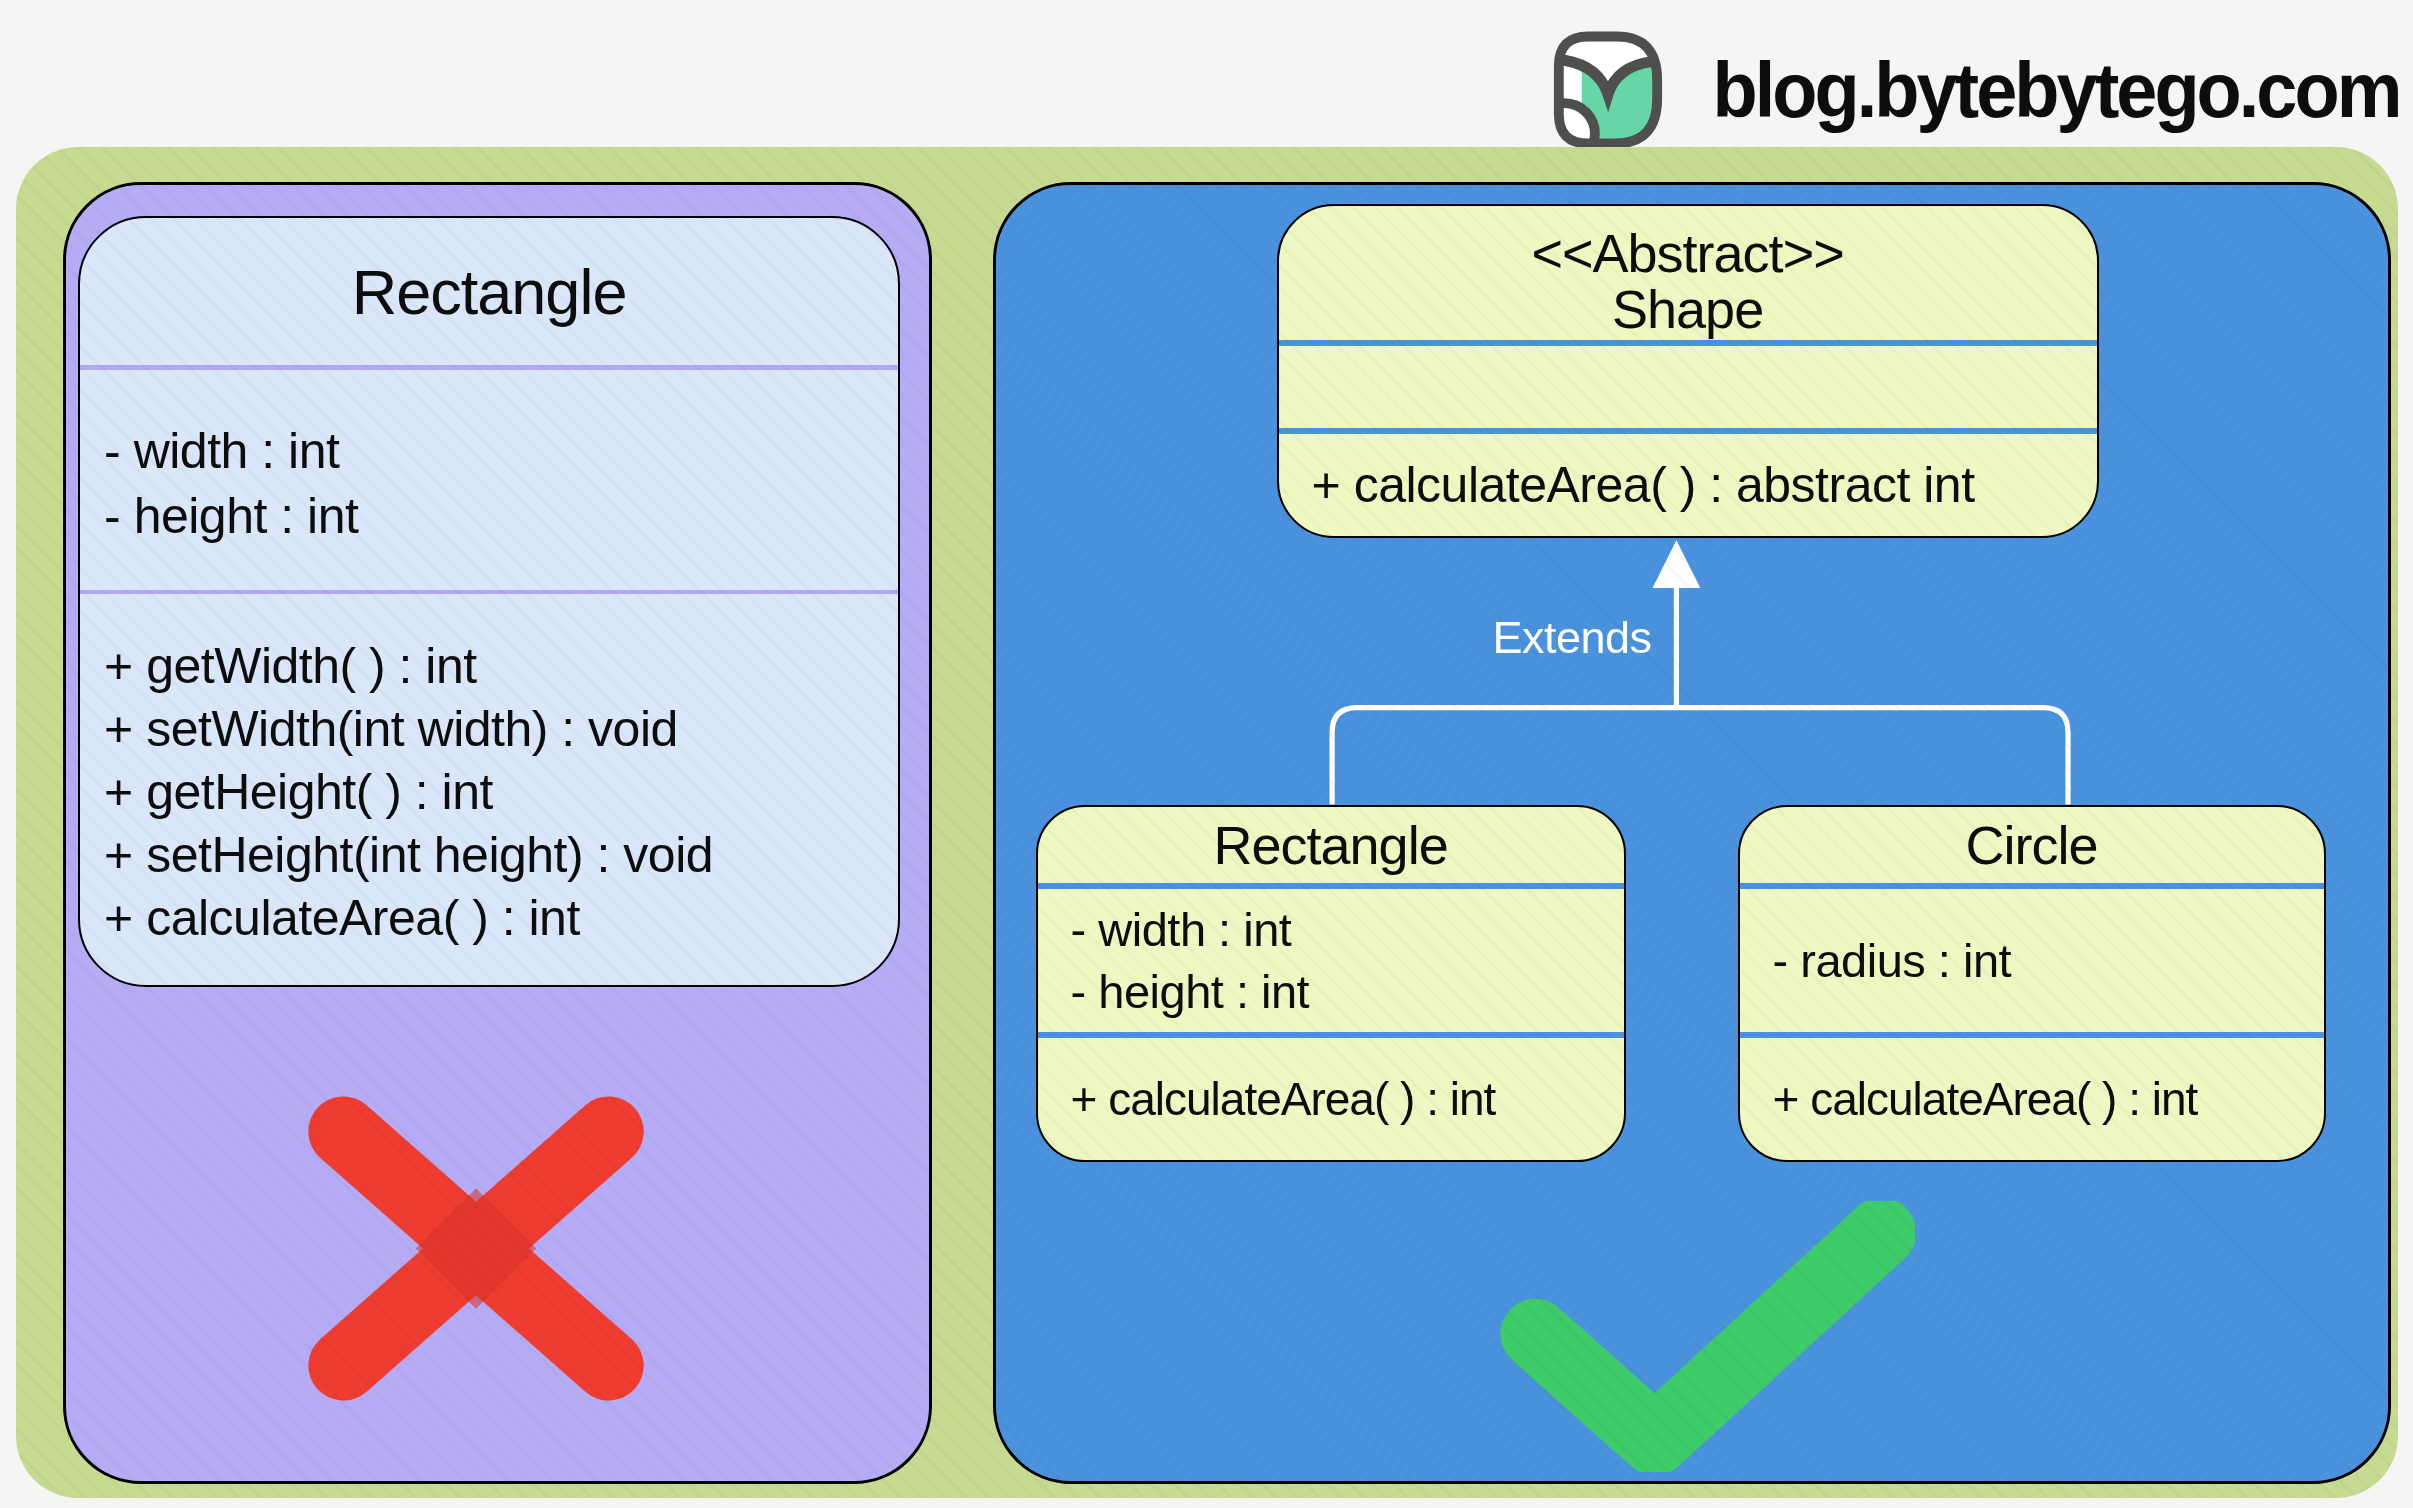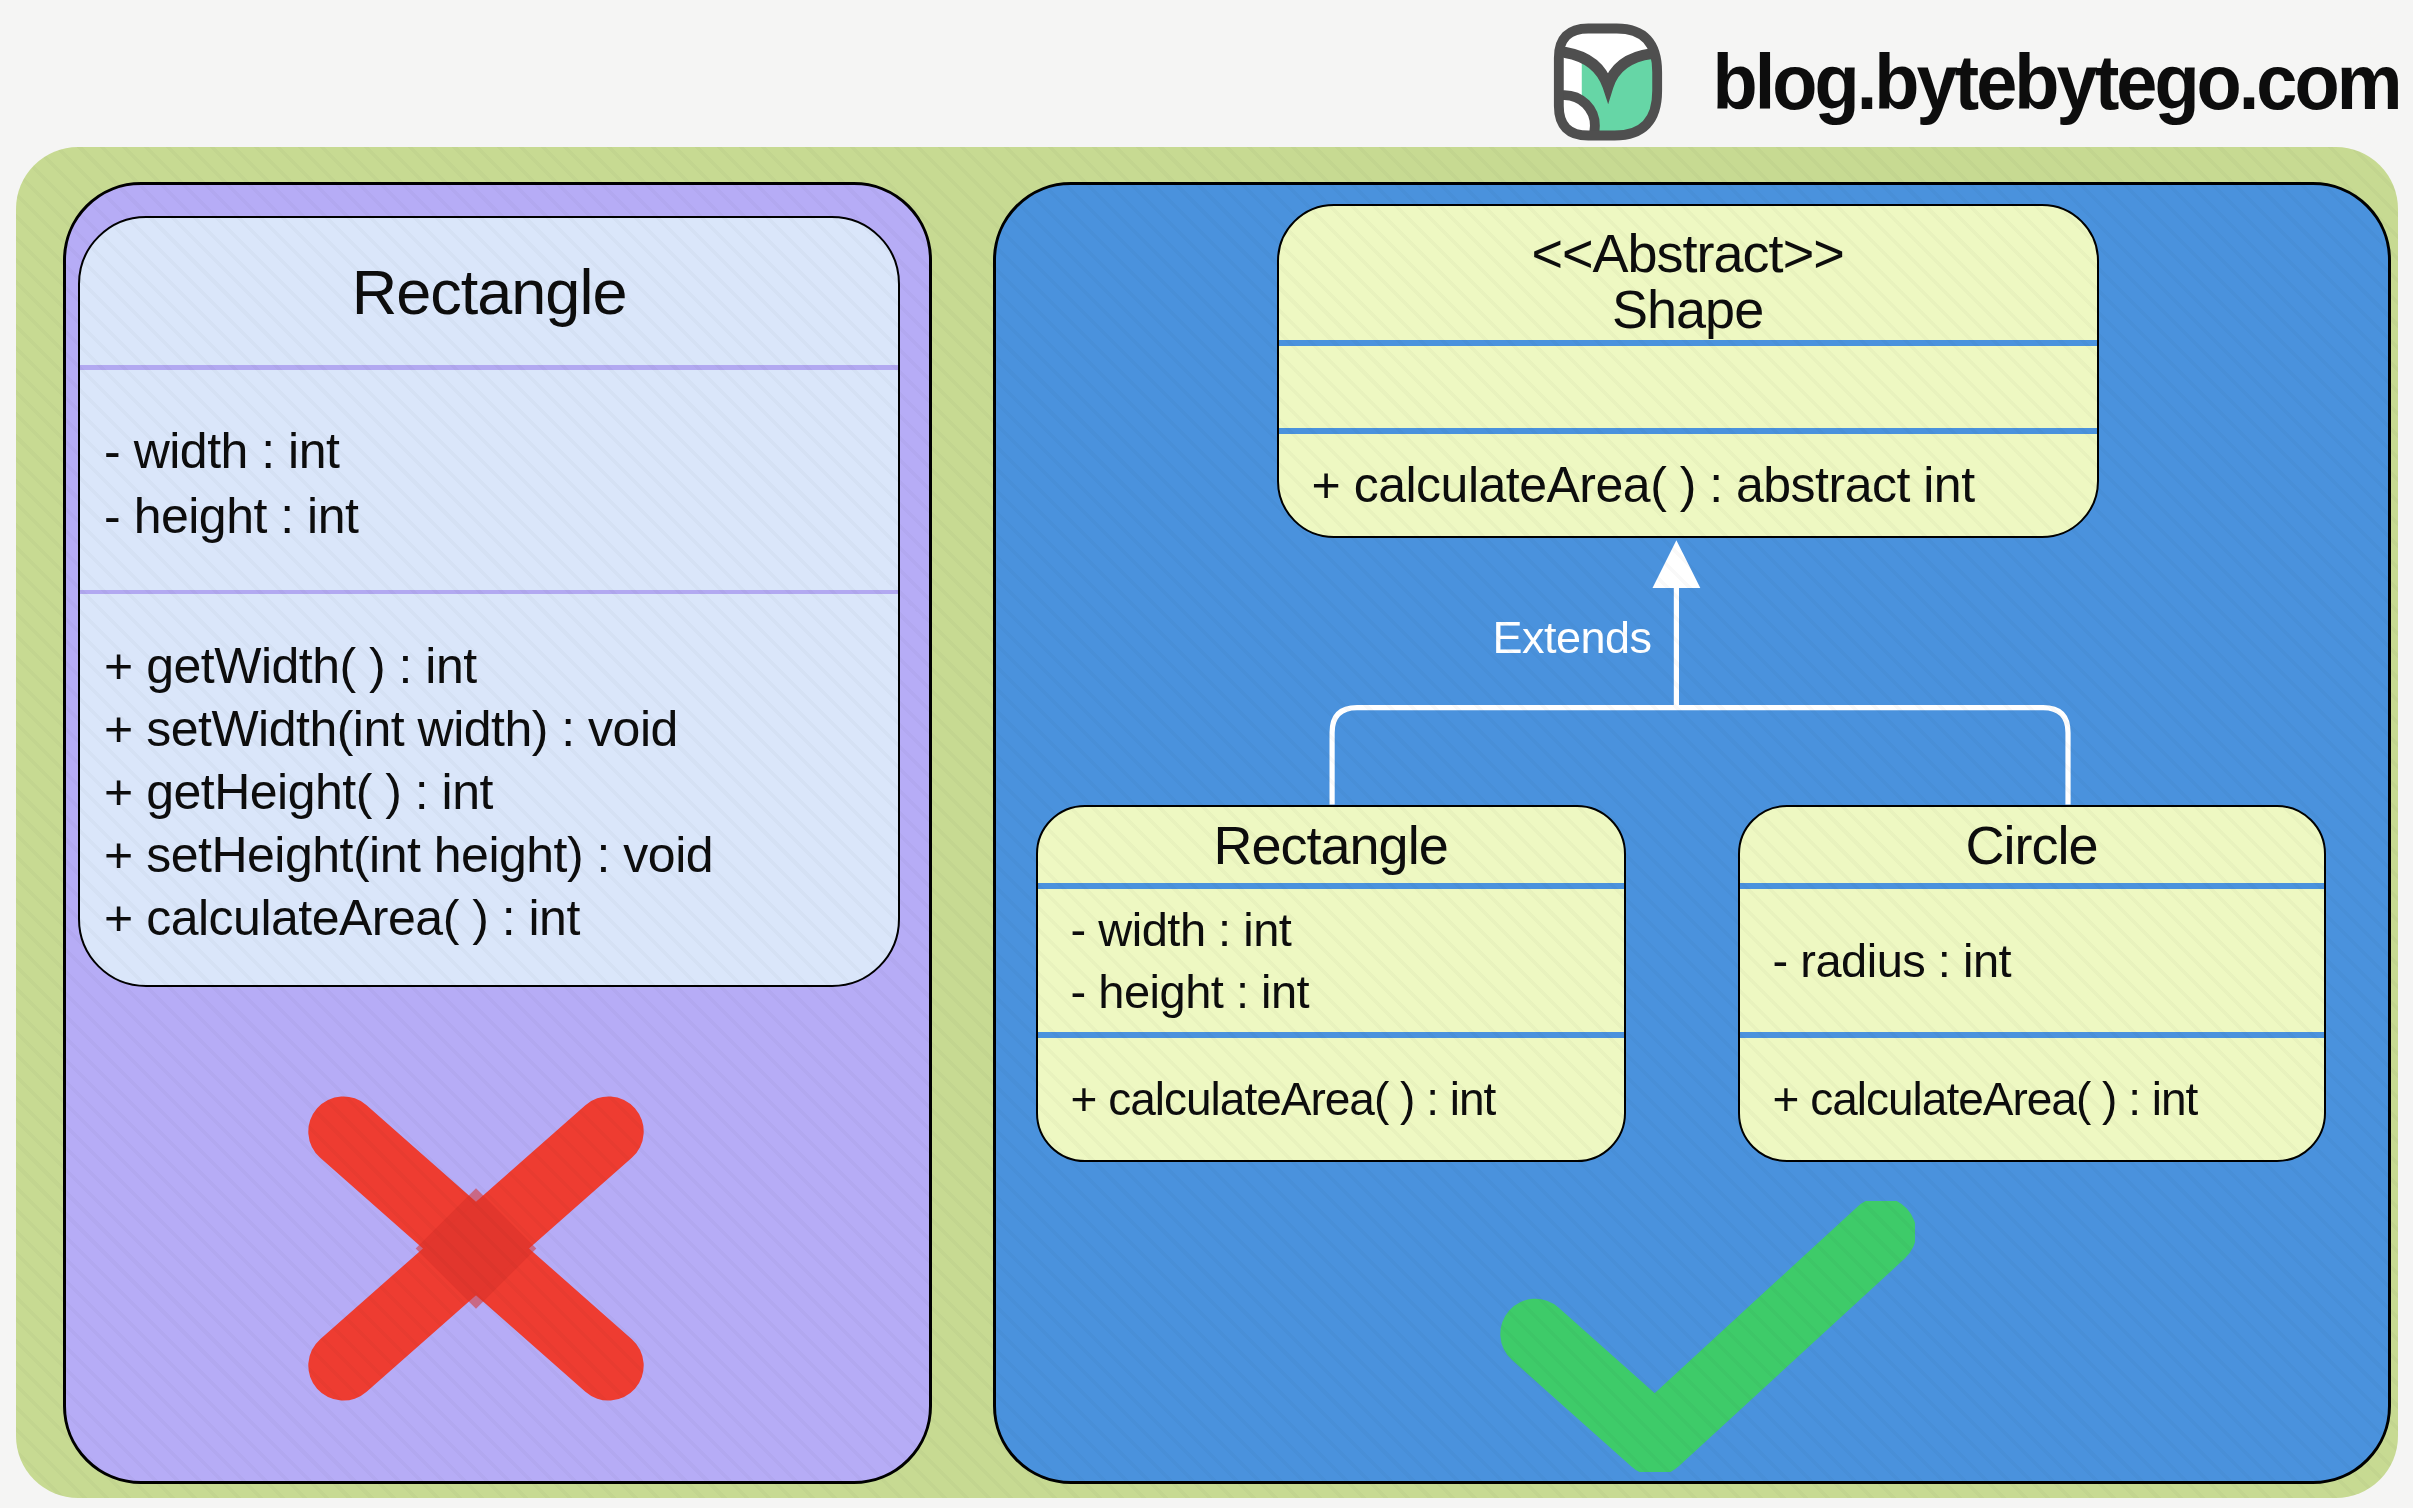--- a/index.html
+++ b/index.html
@@ -7,21 +7,21 @@
     width: 2413px; height: 1509px;
     background: #f5f5f4;
     font-family: "Liberation Sans", sans-serif;
     color: #0d0d0d;
     position: relative;
     overflow: hidden;
   }
 
   
   .header {
-    position: absolute; top: 22px; right: 13.5px;
+    position: absolute; top: 30px; right: 13.5px;
     display: flex; align-items: center; gap: 21px;
     height: 120px;
   }
   .logo { width: 110px; height: 118px; flex: 0 0 auto; }
   .site-label {
     font-size: 77px; font-weight: bold; letter-spacing: -3.1px;
     white-space: nowrap; transform: scaleX(0.96); transform-origin: right center;
   }
 
   

